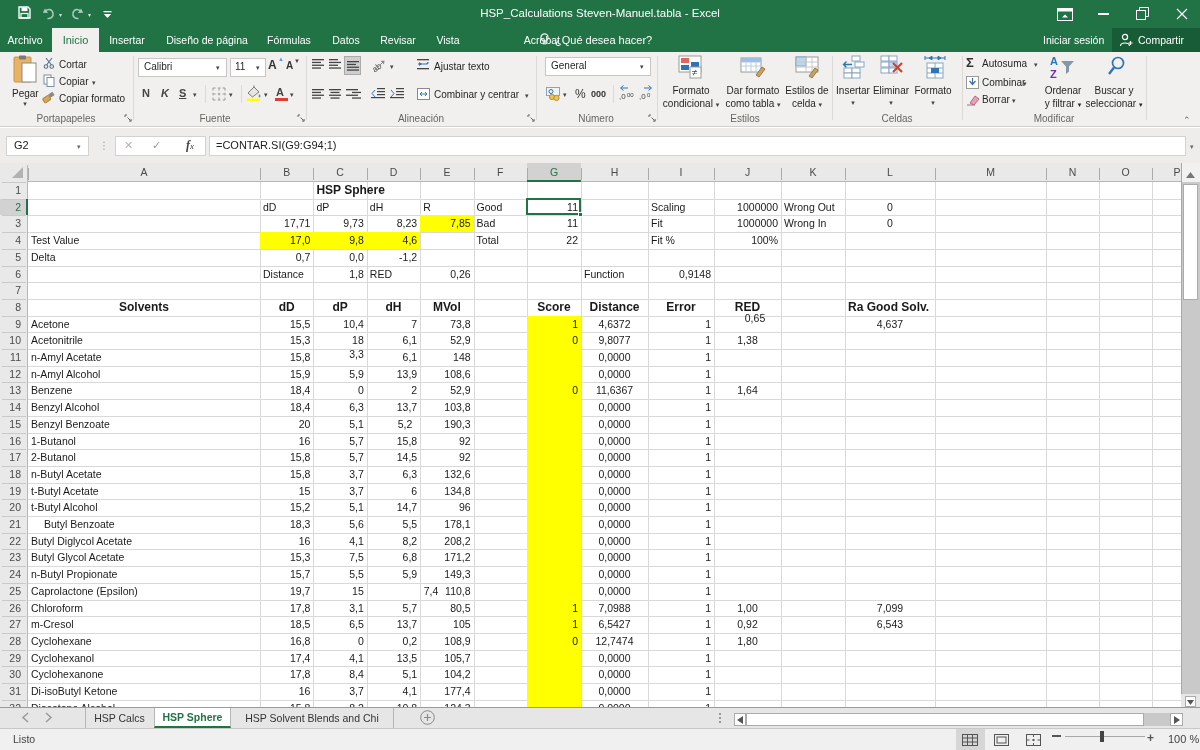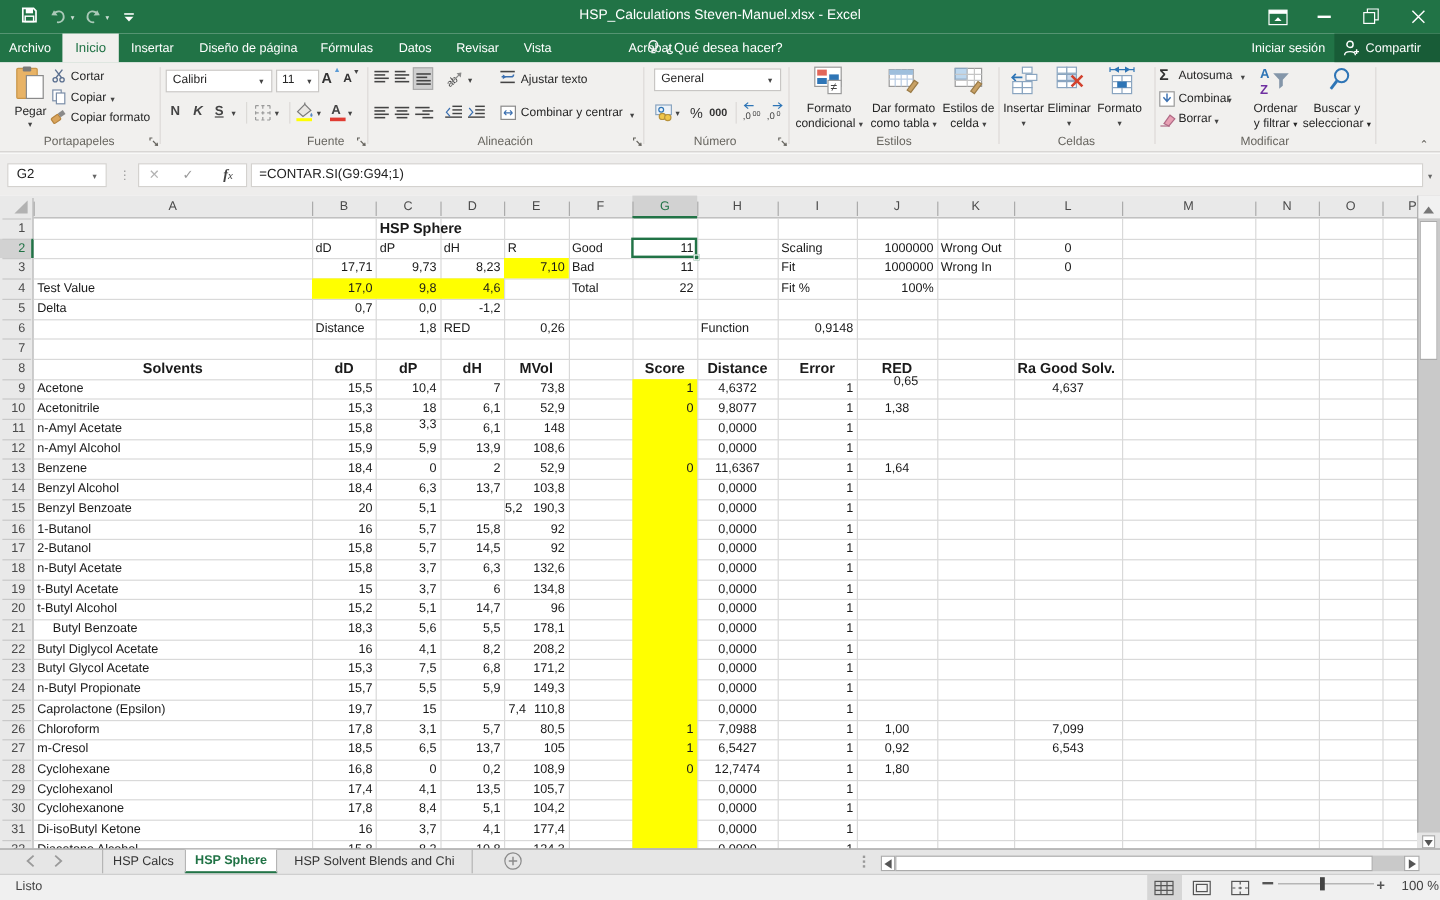--- a/index.html
+++ b/index.html
@@ -28,21 +28,21 @@
 <div class="arw" style="left:59px;top:11px;color:#cfe0d6;font-size:6px">▾</div>
 <svg class="ab" style="left:71px;top:7px" width="13" height="13" viewBox="0 0 13 13" opacity="0.62">
 <path d="M10.5 5 C8 1.5, 3 1.5, 2 6 C1.2 9.8, 4.5 12, 7.5 11.5" fill="none" stroke="#fff" stroke-width="1.5"></path>
 <path d="M12.2 5.8 L7 6 L10 1.5 Z" fill="#fff"></path>
   </svg>
 <div class="arw" style="left:88px;top:11px;color:#cfe0d6;font-size:6px">▾</div>
 <svg class="ab" style="left:103px;top:11px" width="9" height="7" viewBox="0 0 9 7">
 <rect x="0.5" y="0" width="8" height="1.3" fill="#fff"></rect>
     <path d="M0.8 3 h7.4 l-3.7 4 Z" fill="#fff"></path>
   </svg>
-<div class="ab" style="left:0;top:0;width:1200px;height:28px;line-height:27px;text-align:center;color:#fff;font-size:11.5px">HSP_Calculations Steven-Manuel.xlsx - Excel</div>
+<div class="ab" style="left:0;top:0;width:1200px;height:28px;line-height:27px;text-align:center;color:#fff;font-size:11.5px">HSP_Calculations Steven-Manuel.tabla - Excel</div>
 <svg class="ab" style="left:1057px;top:8px" width="16" height="13" viewBox="0 0 16 13">
 <rect x="0.5" y="0.5" width="15" height="12" fill="none" stroke="#fff"></rect>
     <rect x="0.5" y="0.5" width="15" height="3" fill="#fff"></rect>
 <path d="M8 10 l-3 -3 h6 Z" fill="#fff" transform="rotate(180 8 8.2)"></path>
   </svg>
 <div class="ab" style="left:1098px;top:13px;width:11px;height:1.6px;background:#fff"></div>
 <svg class="ab" style="left:1136px;top:7px" width="13" height="13" viewBox="0 0 13 13">
 <rect x="0.5" y="3.5" width="9" height="9" fill="none" stroke="#fff"></rect>
 <path d="M3.5 3.5 v-3 h9 v9 h-3" fill="none" stroke="#fff"></path>
   </svg>
@@ -76,21 +76,21 @@
 <div class="ab" style="left:1138px;top:28px;height:24px;line-height:24px;color:#fff;font-size:10.5px">Compartir</div>
 <div class="ab" style="left:0;top:52px;width:1200px;height:75px;background:#f1f0ee;border-bottom:1px solid #d2d0ce"></div>
 <div class="sep" style="left:133px;top:56px;height:64px"></div>
 <div class="sep" style="left:306px;top:56px;height:64px"></div>
 <div class="sep" style="left:536px;top:56px;height:64px"></div>
 <div class="sep" style="left:657px;top:56px;height:64px"></div>
 <div class="sep" style="left:832px;top:56px;height:64px"></div>
 <div class="sep" style="left:962px;top:56px;height:64px"></div>
 <div class="sep" style="left:1146px;top:56px;height:64px"></div>
 <div class="gt" style="left:6px;top:113px;width:120px;text-align:center">Portapapeles</div>
-<div class="gt" style="left:167px;top:113px;width:120px;text-align:right">Fuente</div>
+<div class="gt" style="left:155px;top:113px;width:120px;text-align:center">Fuente</div>
 <div class="gt" style="left:361px;top:113px;width:120px;text-align:center">Alineación</div>
 <div class="gt" style="left:536px;top:113px;width:120px;text-align:center">Número</div>
 <div class="gt" style="left:685px;top:113px;width:120px;text-align:center">Estilos</div>
 <div class="gt" style="left:837px;top:113px;width:120px;text-align:center">Celdas</div>
 <div class="gt" style="left:994px;top:113px;width:120px;text-align:center">Modificar</div>
 <svg class="ab" style="left:124px;top:114px" width="8" height="8" viewBox="0 0 8 8">
 <path d="M1 3 V1 H3 M5 7 L7.2 7.2 L7 5 M3.5 3.5 L6.5 6.5" stroke="#67655f" fill="none"></path>
   </svg>
 <svg class="ab" style="left:297px;top:114px" width="8" height="8" viewBox="0 0 8 8">
 <path d="M1 3 V1 H3 M5 7 L7.2 7.2 L7 5 M3.5 3.5 L6.5 6.5" stroke="#67655f" fill="none"></path>
@@ -505,21 +505,21 @@
 <div class="c" style="left:420.2px;top:198.7px;width:53.4px;padding-left:3px;padding-right:3px">R</div>
 <div class="c" style="left:473.6px;top:198.7px;width:53.4px;padding-left:3px;padding-right:3px">Good</div>
 <div class="c r" style="left:527.0px;top:198.7px;width:54.0px;padding-left:3px;padding-right:3px">11</div>
 <div class="c" style="left:648.0px;top:198.7px;width:66.0px;padding-left:3px;padding-right:3px">Scaling</div>
 <div class="c r" style="left:714.0px;top:198.7px;width:67.0px;padding-left:3px;padding-right:3px">1000000</div>
 <div class="c" style="left:781.0px;top:198.7px;width:64.0px;padding-left:3px;padding-right:3px">Wrong Out</div>
 <div class="c ctr" style="left:845.0px;top:198.7px;width:90.0px;padding-left:3px;padding-right:3px">0</div>
 <div class="c r" style="left:260.0px;top:215.4px;width:53.4px;padding-left:3px;padding-right:3px">17,71</div>
 <div class="c r" style="left:313.4px;top:215.4px;width:53.4px;padding-left:3px;padding-right:3px">9,73</div>
 <div class="c r" style="left:366.8px;top:215.4px;width:53.4px;padding-left:3px;padding-right:3px">8,23</div>
-<div class="c r" style="left:420.2px;top:215.4px;width:53.4px;padding-left:3px;padding-right:3px">7,10</div>
+<div class="c r" style="left:420.2px;top:215.4px;width:53.4px;padding-left:3px;padding-right:3px">7,85</div>
 <div class="c" style="left:473.6px;top:215.4px;width:53.4px;padding-left:3px;padding-right:3px">Bad</div>
 <div class="c r" style="left:527.0px;top:215.4px;width:54.0px;padding-left:3px;padding-right:3px">11</div>
 <div class="c" style="left:648.0px;top:215.4px;width:66.0px;padding-left:3px;padding-right:3px">Fit</div>
 <div class="c r" style="left:714.0px;top:215.4px;width:67.0px;padding-left:3px;padding-right:3px">1000000</div>
 <div class="c" style="left:781.0px;top:215.4px;width:64.0px;padding-left:3px;padding-right:3px">Wrong In</div>
 <div class="c ctr" style="left:845.0px;top:215.4px;width:90.0px;padding-left:3px;padding-right:3px">0</div>
 <div class="c" style="left:28.0px;top:232.1px;width:196px;padding-left:3px;padding-right:3px">Test Value</div>
 <div class="c r" style="left:260.0px;top:232.1px;width:53.4px;padding-left:3px;padding-right:3px">17,0</div>
 <div class="c r" style="left:313.4px;top:232.1px;width:53.4px;padding-left:3px;padding-right:3px">9,8</div>
 <div class="c r" style="left:366.8px;top:232.1px;width:53.4px;padding-left:3px;padding-right:3px">4,6</div>
@@ -592,21 +592,21 @@
 <div class="c" style="left:28.0px;top:399.1px;width:232.0px;padding-left:3px;padding-right:3px">Benzyl Alcohol</div>
 <div class="c r" style="left:260.0px;top:399.1px;width:53.4px;padding-left:3px;padding-right:3px">18,4</div>
 <div class="c r" style="left:313.4px;top:399.1px;width:53.4px;padding-left:3px;padding-right:3px">6,3</div>
 <div class="c r" style="left:366.8px;top:399.1px;width:53.4px;padding-left:3px;padding-right:3px">13,7</div>
 <div class="c r" style="left:420.2px;top:399.1px;width:53.4px;padding-left:3px;padding-right:3px">103,8</div>
 <div class="c ctr" style="left:581.0px;top:399.1px;width:67.0px;padding-left:3px;padding-right:3px">0,0000</div>
 <div class="c r" style="left:648.0px;top:399.1px;width:66.0px;padding-left:3px;padding-right:3px">1</div>
 <div class="c" style="left:28.0px;top:415.8px;width:232.0px;padding-left:3px;padding-right:3px">Benzyl Benzoate</div>
 <div class="c r" style="left:260.0px;top:415.8px;width:53.4px;padding-left:3px;padding-right:3px">20</div>
 <div class="c r" style="left:313.4px;top:415.8px;width:53.4px;padding-left:3px;padding-right:3px">5,1</div>
-<div class="c r" style="left:385px;top:415.8px;width:53.4px;padding-left:3px;padding-right:3px">5,2</div>
+<div class="c r" style="left:362px;top:415.8px;width:53.4px;padding-left:3px;padding-right:3px">5,2</div>
 <div class="c r" style="left:420.2px;top:415.8px;width:53.4px;padding-left:3px;padding-right:3px">190,3</div>
 <div class="c ctr" style="left:581.0px;top:415.8px;width:67.0px;padding-left:3px;padding-right:3px">0,0000</div>
 <div class="c r" style="left:648.0px;top:415.8px;width:66.0px;padding-left:3px;padding-right:3px">1</div>
 <div class="c" style="left:28.0px;top:432.5px;width:232.0px;padding-left:3px;padding-right:3px">1-Butanol</div>
 <div class="c r" style="left:260.0px;top:432.5px;width:53.4px;padding-left:3px;padding-right:3px">16</div>
 <div class="c r" style="left:313.4px;top:432.5px;width:53.4px;padding-left:3px;padding-right:3px">5,7</div>
 <div class="c r" style="left:366.8px;top:432.5px;width:53.4px;padding-left:3px;padding-right:3px">15,8</div>
 <div class="c r" style="left:420.2px;top:432.5px;width:53.4px;padding-left:3px;padding-right:3px">92</div>
 <div class="c ctr" style="left:581.0px;top:432.5px;width:67.0px;padding-left:3px;padding-right:3px">0,0000</div>
 <div class="c r" style="left:648.0px;top:432.5px;width:66.0px;padding-left:3px;padding-right:3px">1</div>

